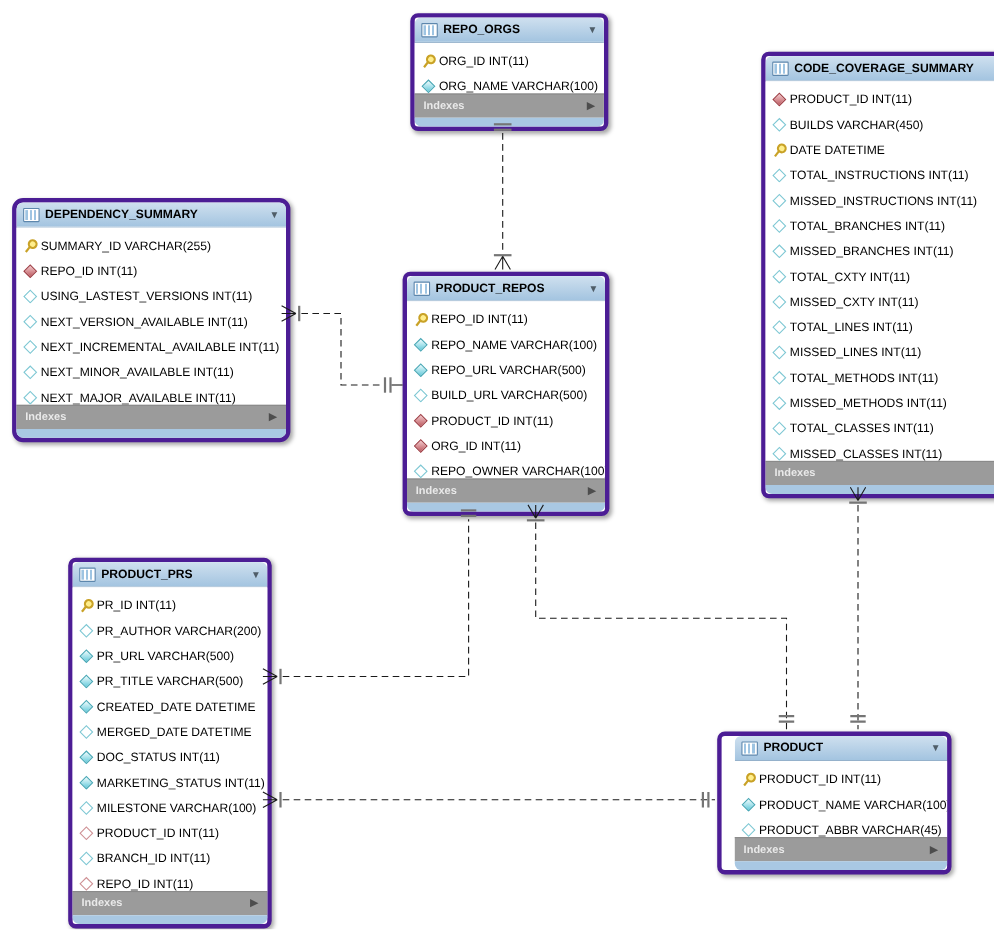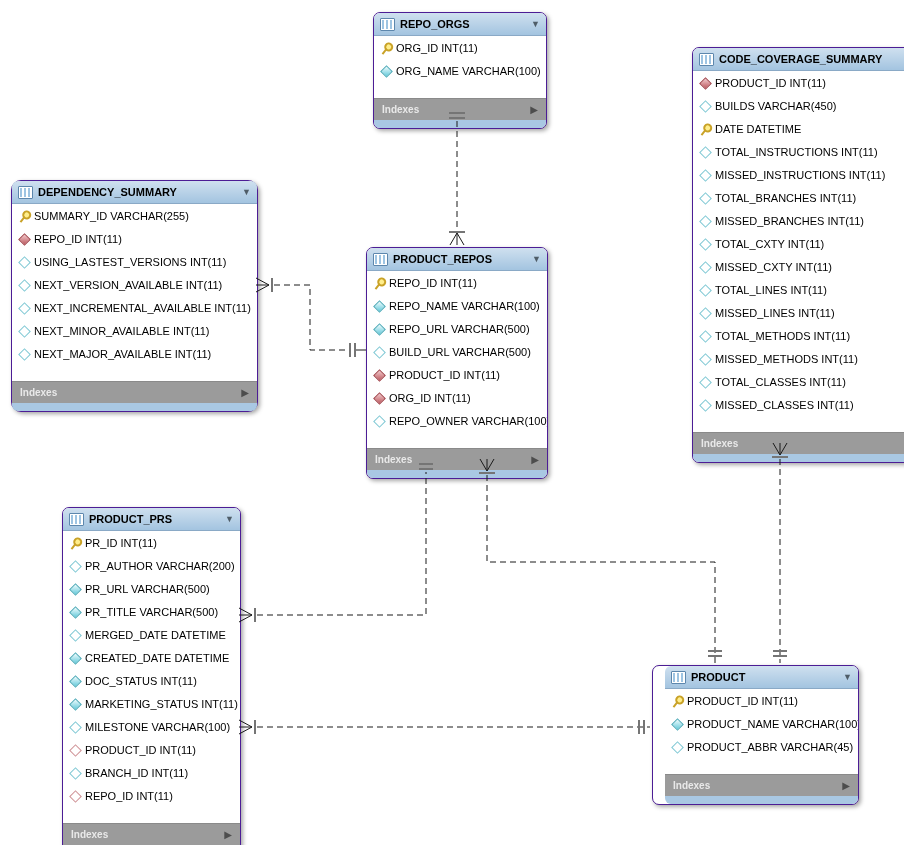--- a/index.html
+++ b/index.html
@@ -2,59 +2,59 @@
 <html><head>
 <meta charset="utf-8">
 <style>
   html,body{margin:0;padding:0;background:#ffffff;}
   #canvas{
     position:relative;width:904px;height:845px;background:#ffffff;overflow:hidden;
     font-family:"Liberation Sans","DejaVu Sans",sans-serif;
   }
   
   .dbtable{
-    position:absolute;background:#ffffff;border:1px solid #4c1d95;border-radius:7px;
+    position:absolute;background:#ffffff;border:4px solid #4c1d95;border-radius:7px;
     box-shadow:2px 2px 4px rgba(0,0,0,0.35);z-index:2;
   }
   .hdr{
     display:flex;align-items:center;gap:5px;height:22px;padding:0 6px;
     background:linear-gradient(#cfe0ef,#a3c4e0);
     border-bottom:1px solid #8aa9c6;border-radius:6px 6px 0 0;
   }
   .hdr .title{font-size:11px;font-weight:bold;color:#000;white-space:nowrap;overflow:hidden;flex:1;}
   .tbl-icon{
     display:inline-block;width:13px;height:11px;flex:0 0 13px;background:#ffffff;
     border:1px solid #5d87ad;border-radius:1px;position:relative;
   }
   .tbl-icon::before{
     content:'';position:absolute;left:1px;top:1px;right:1px;bottom:1px;
     background:repeating-linear-gradient(90deg,#9ec4e2 0 2px,#ffffff 2px 4px);
   }
   .hdr .arrow{font-size:9px;color:#4f5d68;flex:0 0 auto;line-height:1;}
   .rows{background:#ffffff;}
-  .row{display:flex;align-items:center;height:23px;padding:0 4px 0 5px;gap:3px;white-space:nowrap;overflow:hidden;}
+  .row{display:flex;align-items:flex-end;height:23px;padding:0 4px 0 5px;gap:3px;white-space:nowrap;overflow:hidden;}
   .ftext{font-size:11px;color:#000;}
   
   .ficon{display:inline-block;width:14px;height:14px;position:relative;flex:0 0 14px;}
   .ficon.nn::before,.ficon.nul::before,.ficon.fk::before,.ficon.fkn::before{
     content:'';position:absolute;top:3px;left:3px;width:7px;height:7px;transform:rotate(45deg);
   }
   .ficon.nn::before{background:linear-gradient(135deg,#e2f7fa 10%,#62c9da);border:1px solid #49a8b6;}
   .ficon.nul::before{background:#ffffff;border:1px solid #7fc8d4;}
   .ficon.fk::before{background:linear-gradient(135deg,#eebfc2 10%,#bd5a60);border:1px solid #9e3d44;}
   .ficon.fkn::before{background:#ffffff;border:1px solid #cf9296;}
   .ficon.pk{transform:rotate(38deg);}
   .ficon.pk::before{
     content:'';position:absolute;left:4px;top:0;width:5px;height:5px;
     border:2px solid #c9a227;background:#ffee8c;border-radius:50%;
   }
   .ficon.pk::after{content:'';position:absolute;left:7px;top:8px;width:2px;height:6px;background:#c9a227;}
   .ftr{
     display:flex;align-items:center;justify-content:space-between;height:21px;padding:0 8px;
-    background:#9b9b9b;border-top:1px solid #8a8a8a;margin-top:16px;
+    background:#9b9b9b;border-top:1px solid #8a8a8a;
   }
   .ftr .flabel{font-size:10px;font-weight:bold;color:#e9e9e9;}
   .ftr .play{font-size:10px;color:#4d4d4d;line-height:1;}
   .strip{height:8px;background:#a9c8e3;border-radius:0 0 6px 6px;}
   
   #rel-overlay{position:absolute;left:0;top:0;z-index:3;pointer-events:none;}
   .rel-dash{fill:none;stroke:#1a1a1a;stroke-width:1;stroke-dasharray:6 4;}
   .rel-bar{stroke:#757575;stroke-width:2;fill:none;}
   .rel-foot{stroke:#1a1a1a;stroke-width:1;fill:none;}
 </style>
@@ -300,27 +300,27 @@
           <span class="ficon nn"></span>
           <span class="ftext">PR_URL VARCHAR(500)</span>
         </div>
 
         <div class="row">
           <span class="ficon nn"></span>
           <span class="ftext">PR_TITLE VARCHAR(500)</span>
         </div>
 
         <div class="row">
+          <span class="ficon nn"></span>
+          <span class="ftext">CREATED_DATE DATETIME</span>
+        </div>
+
+        <div class="row">
           <span class="ficon nul"></span>
           <span class="ftext">MERGED_DATE DATETIME</span>
-        </div>
-
-        <div class="row">
-          <span class="ficon nn"></span>
-          <span class="ftext">CREATED_DATE DATETIME</span>
         </div>
 
         <div class="row">
           <span class="ficon nn"></span>
           <span class="ftext">DOC_STATUS INT(11)</span>
         </div>
 
         <div class="row">
           <span class="ficon nn"></span>
           <span class="ftext">MARKETING_STATUS INT(11)</span>

